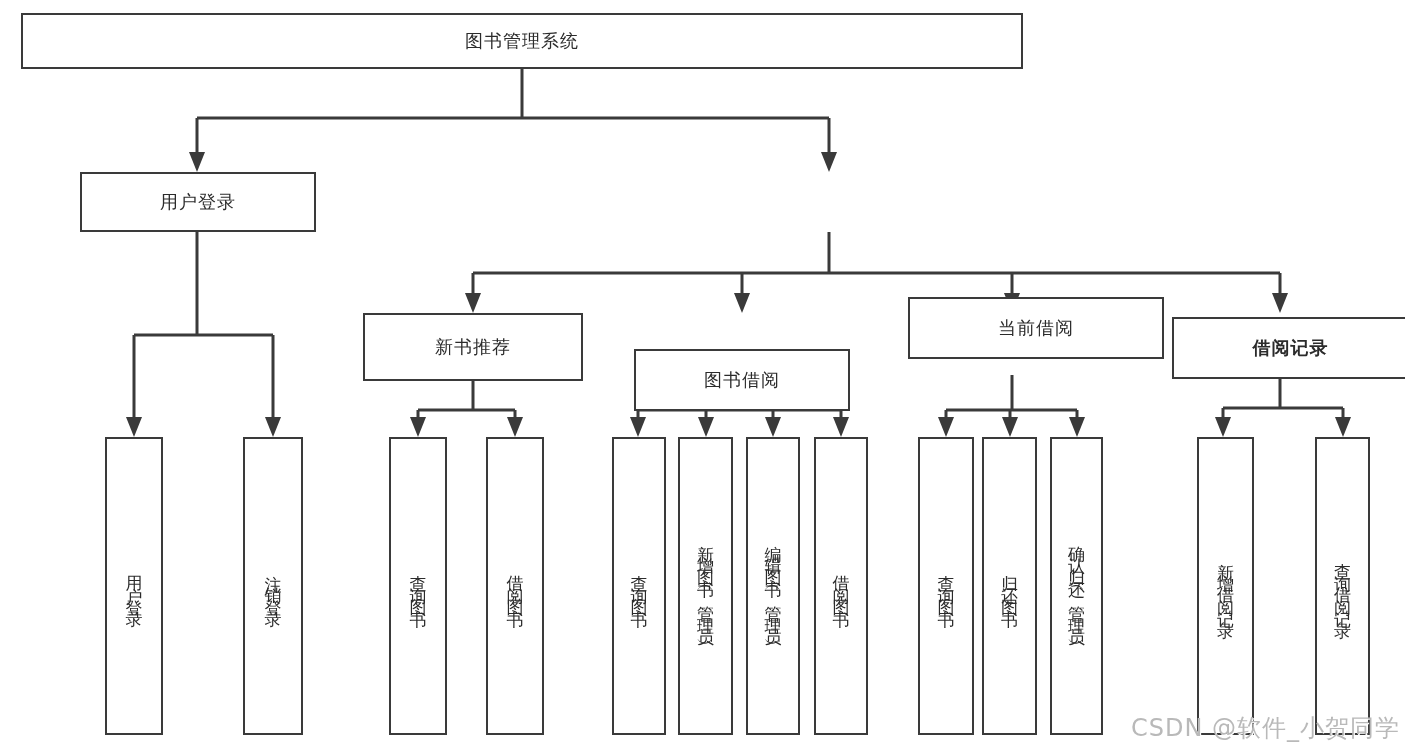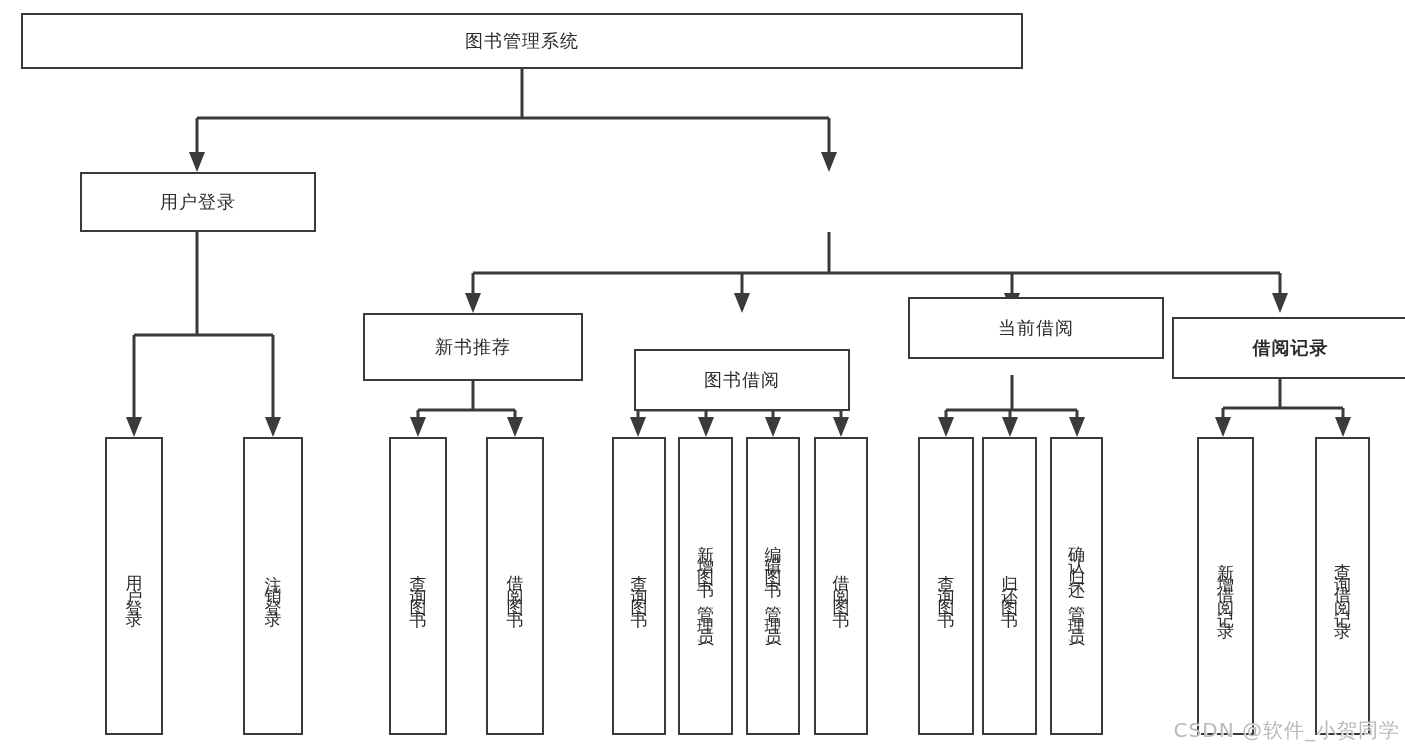--- a/index.html
+++ b/index.html
@@ -39,21 +39,21 @@
     writing-mode: vertical-rl;
     text-orientation: mixed;
     font-size: 17px;
     letter-spacing: 12px;
     line-height: 1;
   }
   .watermark {
     position: absolute;
     right: 5px;
     bottom: 3px;
-    font-size: 20px;
+    font-size: 24px;
     color: #b9b9b9;
     text-shadow: 1px 1px 0 #ffffff;
     letter-spacing: 1px;
     white-space: nowrap;
     margin-top: 28px;
   }
 </style>
 </head>
 <body>
 

